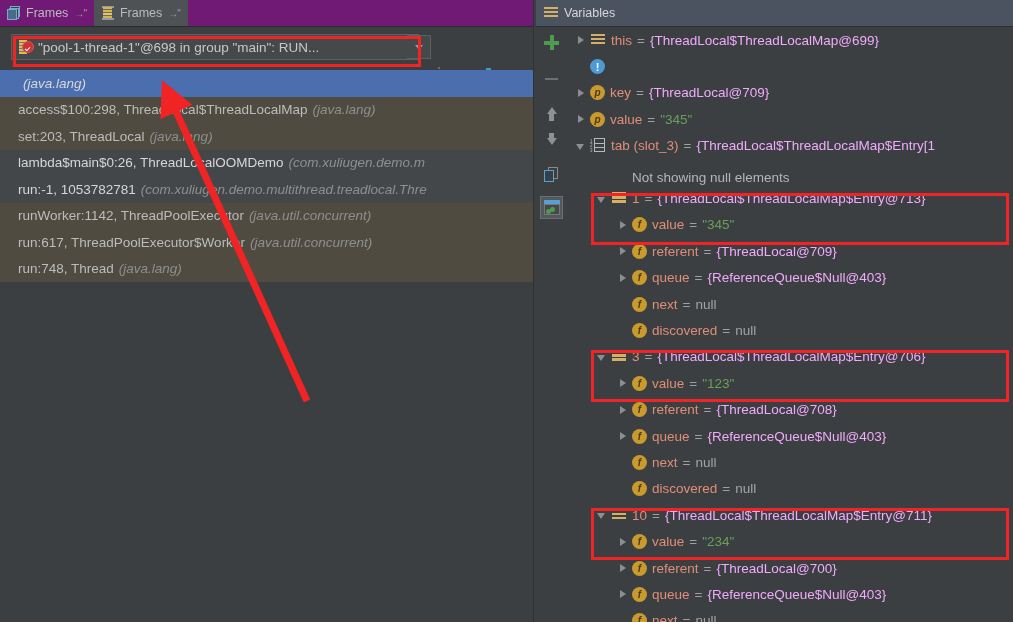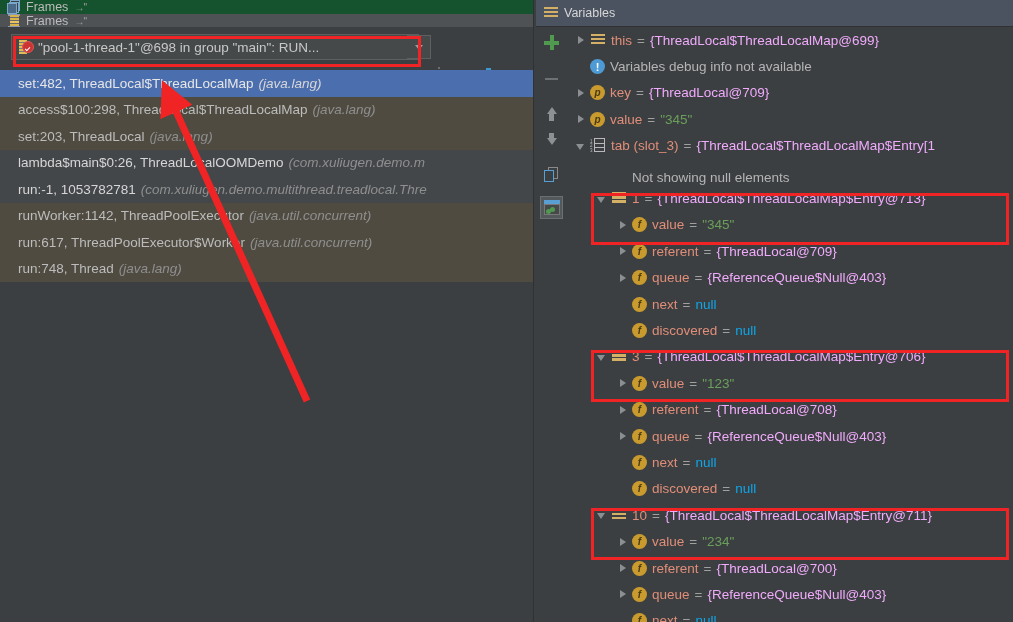--- a/index.html
+++ b/index.html
@@ -11,23 +11,23 @@
   }
   #root { position: relative; width: 1013px; height: 622px; }
 
   
   #left-panel {
     position: absolute; left: 0; top: 0; width: 533px; height: 622px;
     background: #3c3f41;
   }
   .tabbar {
     position: absolute; left: 0; top: 0; width: 533px; height: 27px;
-    background: #14532d;
+    background: #701a75;
     border-bottom: 1px solid #2b2b2b;
-    display: flex; align-items: stretch; flex-direction: column;
+    display: flex; align-items: stretch;
   }
   .tab {
     position: relative;
     display: flex; align-items: center; gap: 5px;
     padding: 0 8px 0 7px;
     font-size: 12.5px; color: #bbbbbb;
     cursor: default; white-space: nowrap;
   }
   .tab.selected { background: #4e5254; }
   .tab-arrowglyph { font-size: 10px; color: #a0a0a0; margin-left:1px; letter-spacing:-1px;}
@@ -196,21 +196,21 @@
   .vicon.arr .n{position:absolute;left:0;font-size:4.5px;color:#b9b9b9;font-family:"Liberation Sans",sans-serif;}
   .vicon.warn {
     width:15px;height:15px;border-radius:50%;background:#4e9ad4;
     color:#fff;font-size:11px;font-weight:bold;
     display:flex;align-items:center;justify-content:center;margin-right:5px;
   }
   .vname { color:#e08e79;text-align:center; }
   .veq { color:#a0a0a0; margin:0 5px; }
   .vval-ref { color:#f0abfc; }
   .vval-str { color:#6a9f5b; }
-  .vval-null { color:#0ea5e9; }
+  .vval-null { color:#a3a3a3; }
   .vnote { color:#b5b5b5; }
 
   
   .red-box { position:absolute; border:3px solid #f02424; pointer-events:none; }
   #svg-annot { position:absolute; left:0; top:0; width:1013px; height:622px; pointer-events:none; }
   .annot-text {
     position:absolute; color:#ef3a3a; font-size:27px;
     font-family:"Liberation Sans", sans-serif; pointer-events:none;
   }
 </style>
@@ -260,21 +260,20 @@
       <div class="tb-btn" style="left:477px;">
           <span class="arr-dn"></span>
         </div>
       <div class="tb-btn" style="left:505px;">
           <span class="funnel"></span>
         </div>
     </div>
 
     <div id="frames-list">
         <div class="frame-row selected">
-          <span class="m">set:482, ThreadLocal$ThreadLocalMap</span>
           <span class="pkg">(java.lang)</span>
         </div>
         <div class="frame-row lib">
           <span class="m">access$100:298, ThreadLocal$ThreadLocalMap</span>
           <span class="pkg">(java.lang)</span>
         </div>
         <div class="frame-row lib">
           <span class="m">set:203, ThreadLocal</span>
           <span class="pkg">(java.lang)</span>
         </div>
@@ -350,21 +349,20 @@
             <i></i>
             <i></i>
           </span>
           <span class="vname">this</span>
           <span class="veq">=</span>
           <span class="vval-ref">{ThreadLocal$ThreadLocalMap@699}</span>
         </div>
         <div class="var-row" style="padding-left: 8px;">
           <span class="twisty"></span>
           <span class="vicon warn">!</span>
-          <span class="vnote">Variables debug info not available</span>
         </div>
         <div class="var-row" style="padding-left: 8px;">
           <span class="twisty right"></span>
           <span class="vicon param">p</span>
           <span class="vname">key</span>
           <span class="veq">=</span>
           <span class="vval-ref">{ThreadLocal@709}</span>
         </div>
         <div class="var-row" style="padding-left: 8px;">
           <span class="twisty right"></span>

